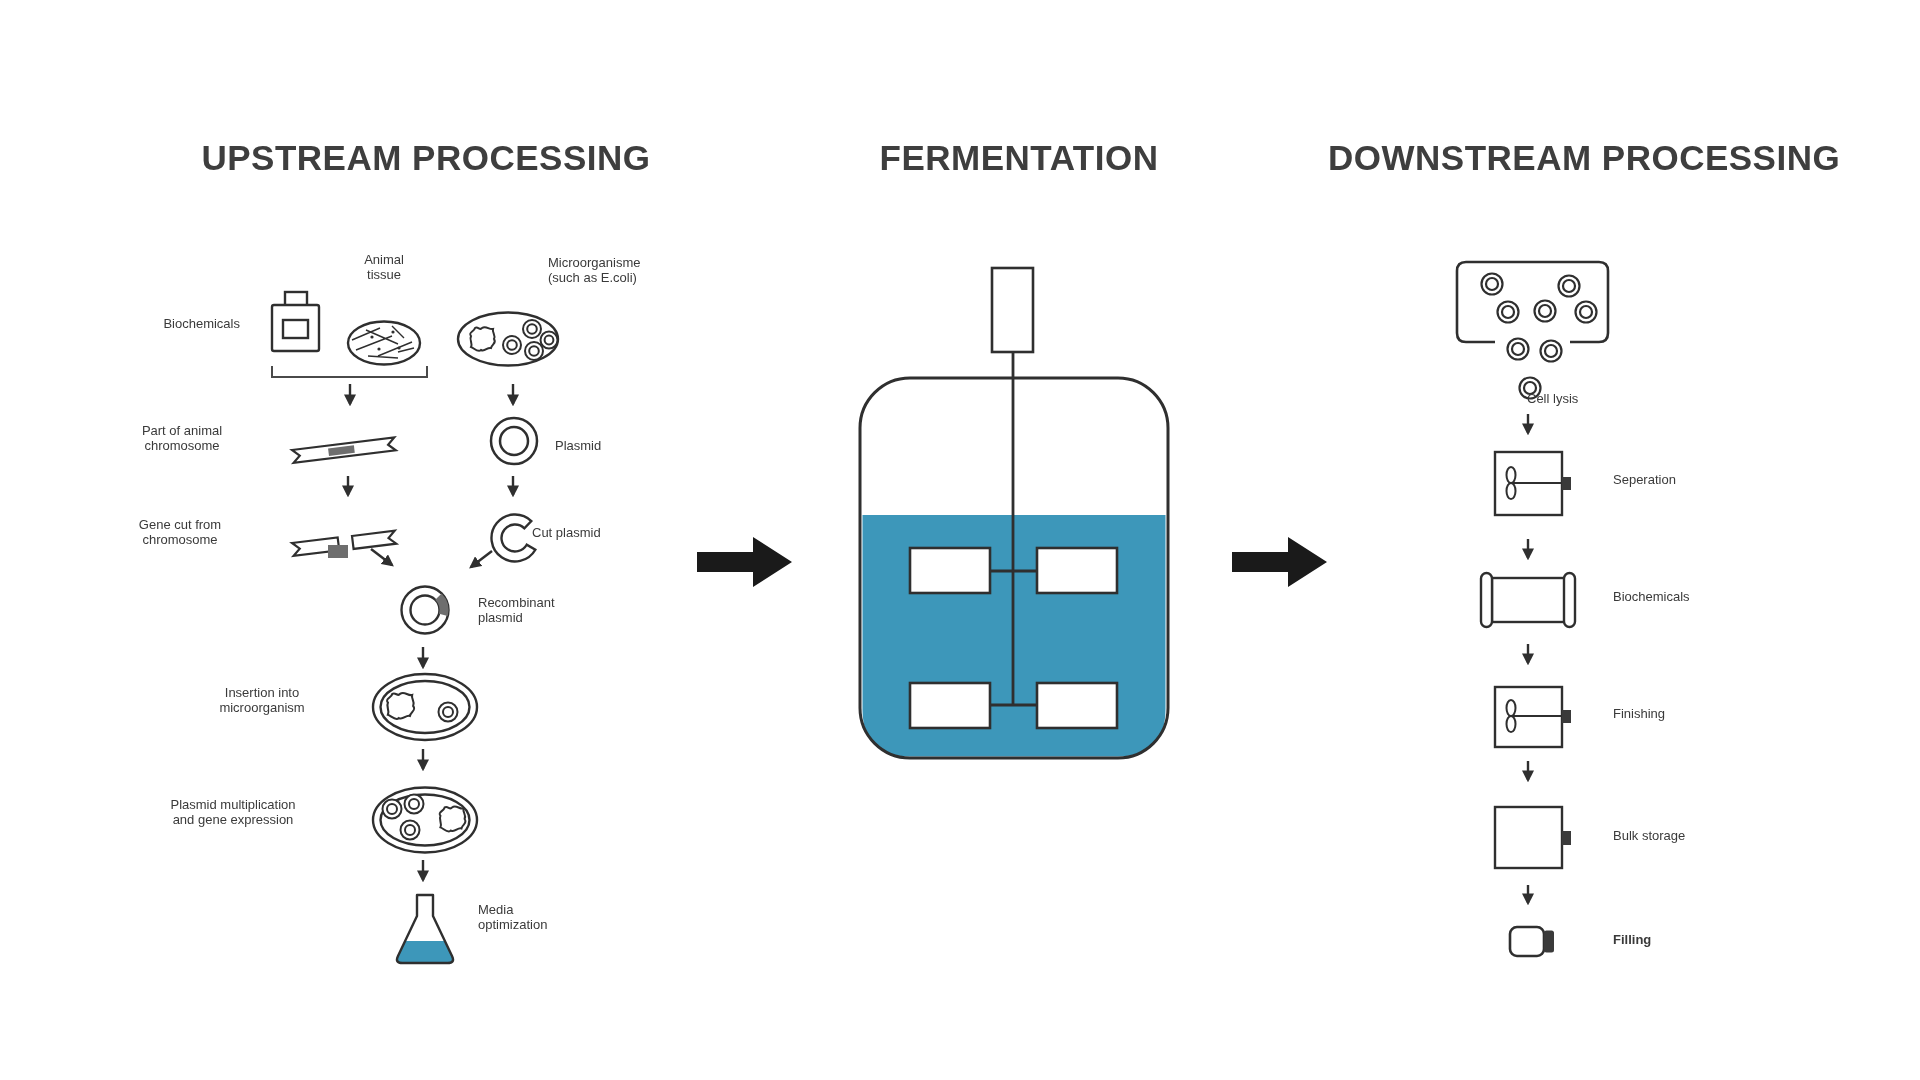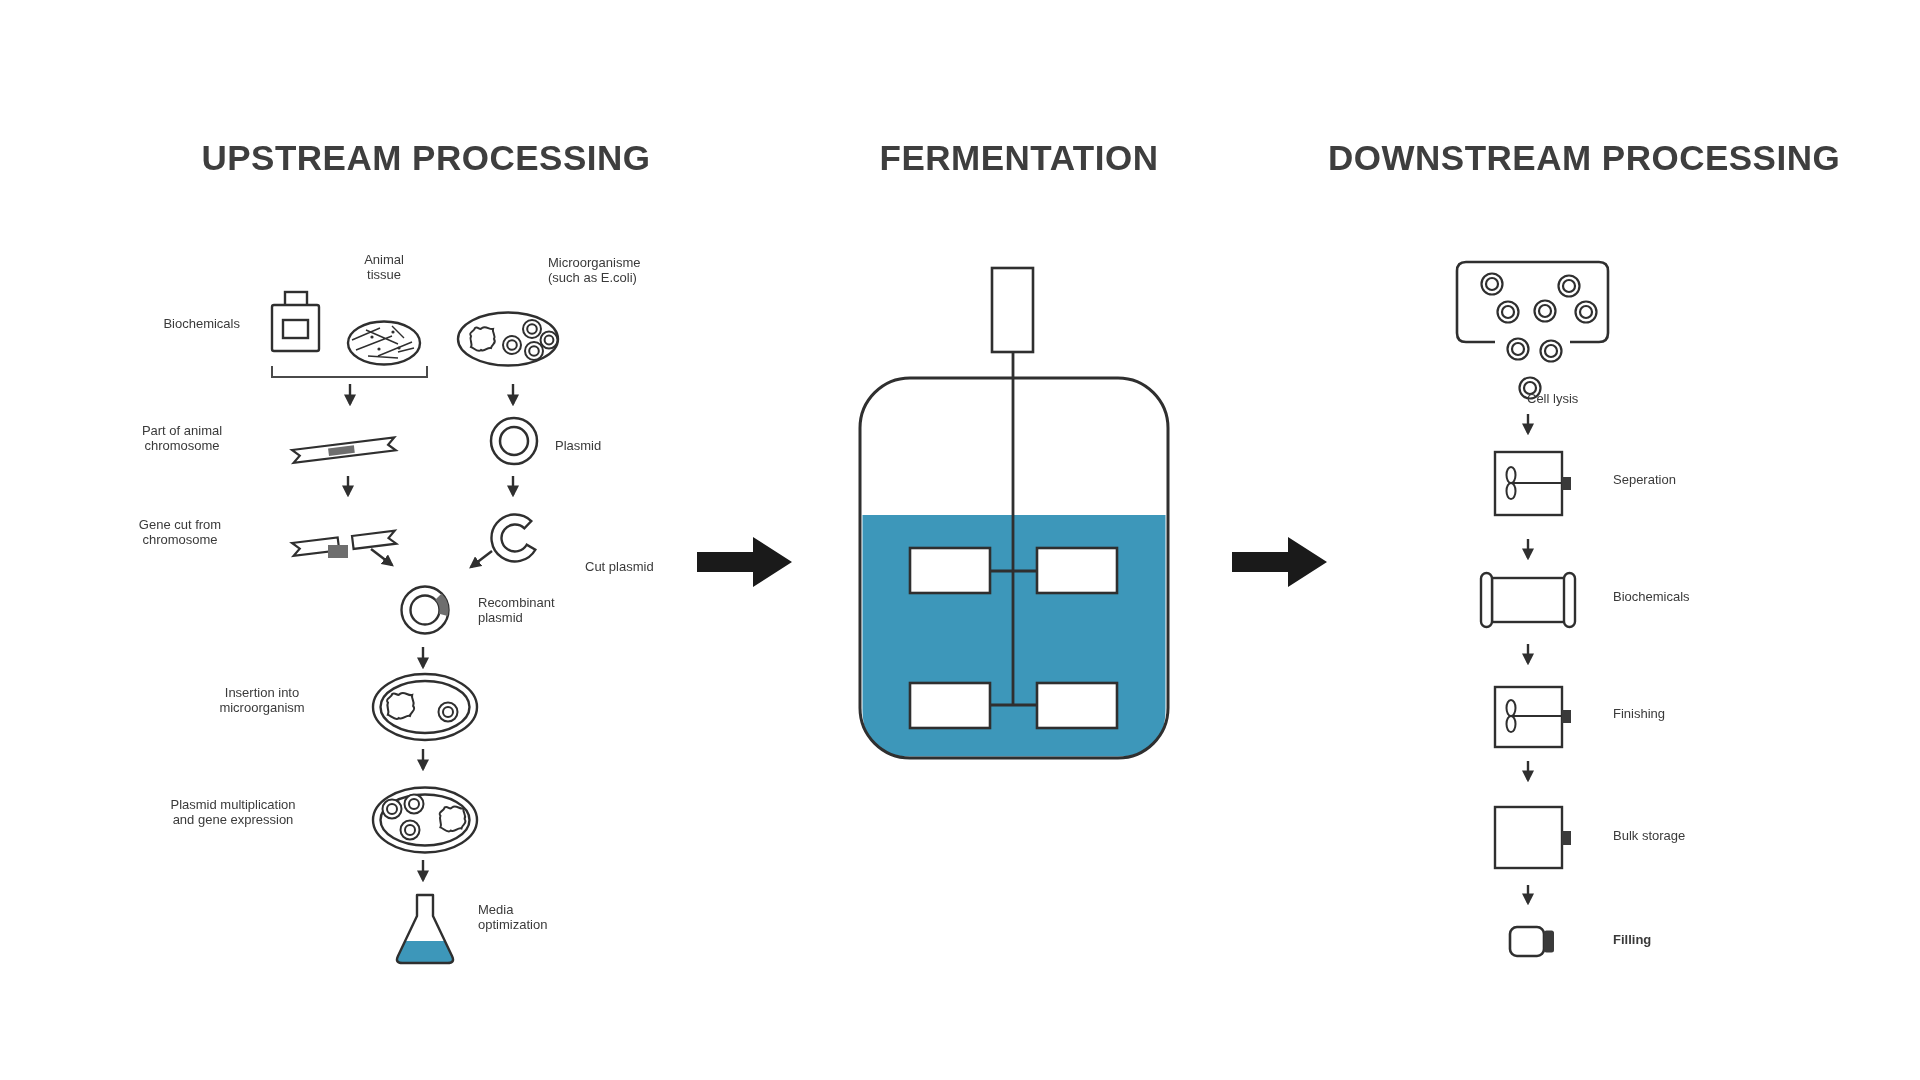--- a/index.html
+++ b/index.html
@@ -212,21 +212,21 @@
   <div class="lbl ta-c" style="left:309px;top:252px;width:150px;">Animal
 tissue</div>
   <div class="lbl ta-r" style="left:80px;top:316px;width:160px;">Biochemicals</div>
   <div class="lbl" style="left:548px;top:255px;width:210px;">Microorganisme
 (such as E.coli)</div>
   <div class="lbl ta-c" style="left:82px;top:423px;width:200px;">Part of animal
 chromosome</div>
   <div class="lbl" style="left:555px;top:438px;width:120px;">Plasmid</div>
   <div class="lbl ta-c" style="left:80px;top:517px;width:200px;">Gene cut from
 chromosome</div>
-  <div class="lbl" style="left:585px;top:525px;width:140px;margin-top:34px;">Cut plasmid</div>
+  <div class="lbl" style="left:532px;top:525px;width:140px;">Cut plasmid</div>
   <div class="lbl" style="left:478px;top:595px;width:160px;">Recombinant
 plasmid</div>
   <div class="lbl ta-c" style="left:113px;top:797px;width:240px;">Plasmid multiplication
 and gene expression</div>
   <div class="lbl ta-c" style="left:162px;top:685px;width:200px;">Insertion into
 microorganism</div>
   <div class="lbl" style="left:478px;top:902px;width:160px;">Media
 optimization</div>
 
   <div class="lbl" style="left:1527px;top:364px;width:200px;margin-top:27px;">Cell lysis</div>

